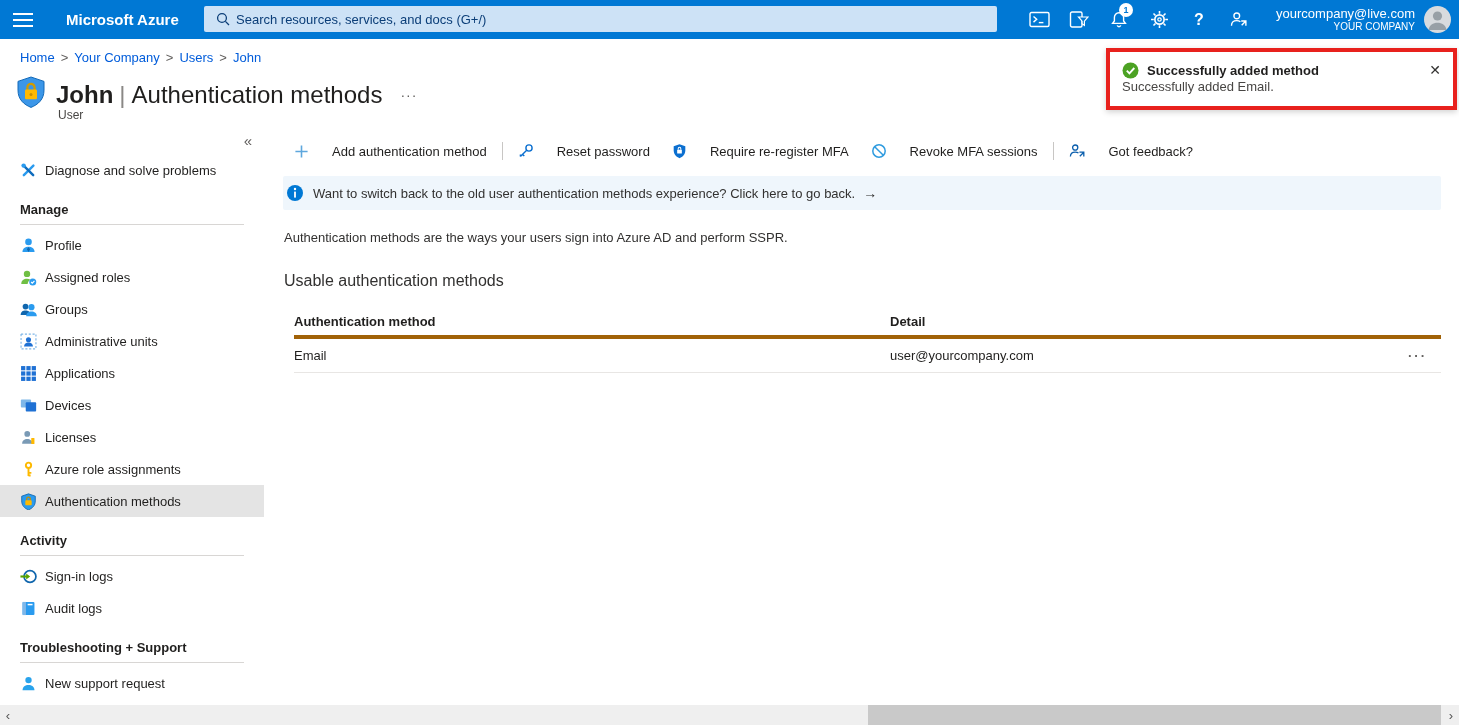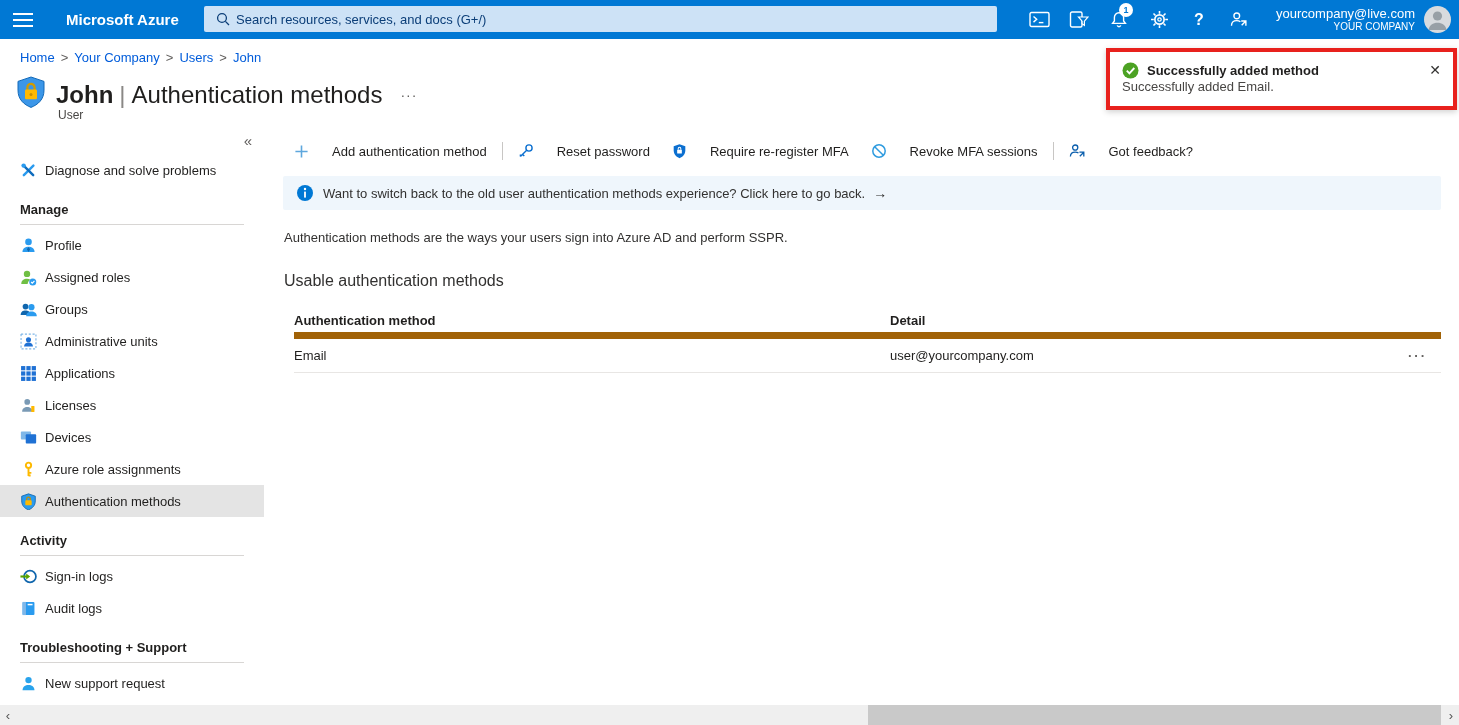--- a/index.html
+++ b/index.html
@@ -68,30 +68,30 @@
 
   
   .cmdbar { position:absolute; top:137px; left:283px; display:flex; align-items:center; height:28px; }
   .cmd { display:flex; align-items:center; gap:23px; padding:0 11px; height:28px;
          font-size:13px; color:#201f1e; cursor:pointer; white-space:nowrap; }
   .cmd svg { flex:0 0 auto; }
   .cmd-divider { width:1px; height:18px; background:#c8c6c4; margin:0 4px; }
 
   
   .banner { position:absolute; top:176px; left:283px; width:1158px; height:34px;
-            background:#eff6fc; display:flex; align-items:center; padding:0 14px;
+            background:#eff6fc; display:flex; align-items:center; padding:0 4px;
             border-radius:2px; cursor:pointer; }
   .banner .infoicon { margin-right:10px; }
   .banner .arrow { margin-left:8px; color:#201f1e; font-size:14px; }
 
   
   .description { position:absolute; top:230px; left:284px; font-size:13px; color:#323130; }
   .section-title { position:absolute; top:272px; left:284px; font-size:16px; color:#323130; }
   .methods-table { position:absolute; top:308px; left:294px; width:1147px; }
-  .thead { display:flex; height:31px; align-items:center; border-bottom:7px solid #a16207;
+  .thead { display:flex; height:31px; align-items:center; border-bottom:4px solid #a16207;
            font-weight:700; font-size:13px; color:#201f1e; }
   .trow { display:flex; height:34px; align-items:center; border-bottom:1px solid #e8e6e4;
           font-size:13px; color:#201f1e; position:relative; }
   .col-method { width:562px; }
   .col-detail { flex:1;padding-left:34px; }
   .row-more { position:absolute; right:14px; color:#605e5c; font-weight:700; letter-spacing:2px;
               cursor:pointer; font-size:13px; }
 
   
   .hscroll { position:absolute; bottom:0; left:0; width:1459px; height:20px; background:#efefef; }
@@ -288,35 +288,35 @@
             <rect x="6" y="11" width="4" height="4"></rect>
             <rect x="11" y="11" width="4" height="4"></rect>
           </g>
         </svg>
     </span>
     <span>Applications</span>
   </div>
   <div class="side-item">
     <span class="sicon">
       <svg width="17" height="17" viewBox="0 0 16 16">
+          <rect x="0.8" y="2.4" width="9.6" height="7.4" rx=".8" fill="#7fb7e8"></rect>
+          <rect x="5.4" y="5" width="9.8" height="8.6" rx=".8" fill="#1f71d4"></rect>
+        </svg>
+    </span>
+    <span>Devices</span>
+  </div>
+  <div class="side-item">
+    <span class="sicon">
+      <svg width="17" height="17" viewBox="0 0 16 16">
           <circle cx="6.8" cy="4.6" r="2.7" fill="#7a9ab5"></circle>
           <path d="M2 13.8c0-3 2.2-4.4 4.8-4.4s4.8 1.4 4.8 4.4z" fill="#7a9ab5"></path>
           <rect x="10.6" y="8.4" width="3" height="5.8" rx=".5" fill="#ffb900"></rect>
         </svg>
     </span>
     <span>Licenses</span>
-  </div>
-  <div class="side-item">
-    <span class="sicon">
-      <svg width="17" height="17" viewBox="0 0 16 16">
-          <rect x="0.8" y="2.4" width="9.6" height="7.4" rx=".8" fill="#7fb7e8"></rect>
-          <rect x="5.4" y="5" width="9.8" height="8.6" rx=".8" fill="#1f71d4"></rect>
-        </svg>
-    </span>
-    <span>Devices</span>
   </div>
   <div class="side-item">
     <span class="sicon">
       <svg width="17" height="17" viewBox="0 0 16 16">
           <circle cx="8" cy="4" r="2.5" fill="none" stroke="#fdb900" stroke-width="1.8"></circle>
           <path d="M8 6.5V14.2M8 11.2h2.7M8 13.6h2" stroke="#fdb900" stroke-width="1.8" fill="none"></path>
         </svg>
     </span>
     <span>Azure role assignments</span>
   </div>

